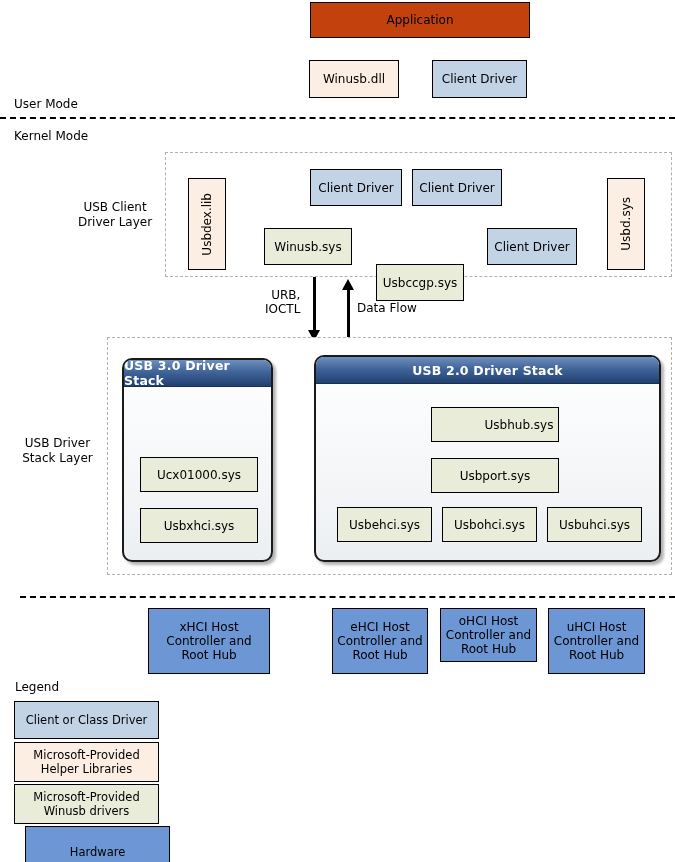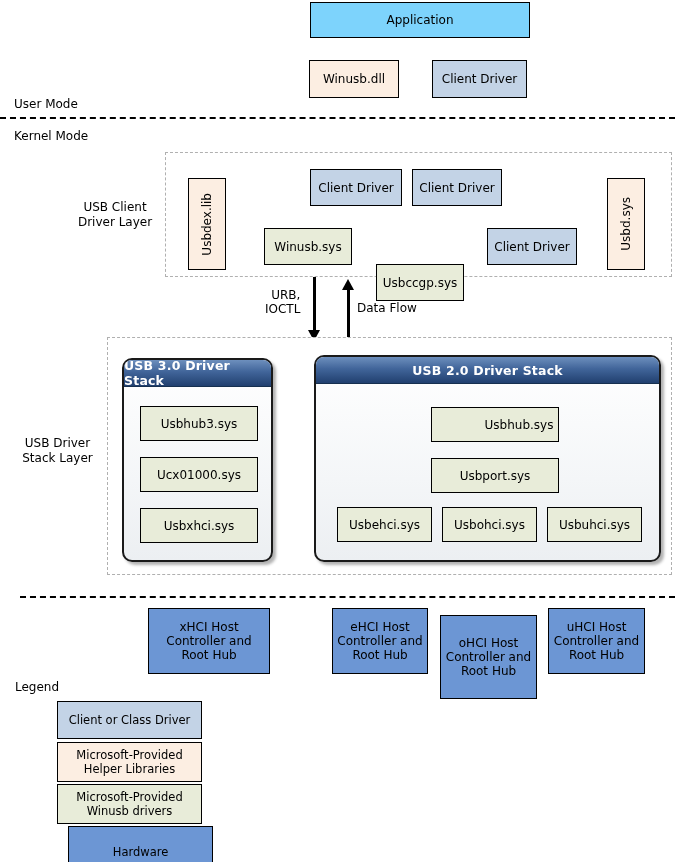--- a/index.html
+++ b/index.html
@@ -25,21 +25,21 @@
     box-sizing: border-box;
     border: 1px solid #000000;
     display: flex;
     align-items: center;
     justify-content: center;
     text-align: center;
     font-size: 12px;
     line-height: 14px;
     color: #000000;
   }
-  .fill-app     { background: #7dd3fc; }
+  .fill-app     { background: #c2410c; }
   .fill-client  { background: #c3d3e6; }
   .fill-helper  { background: #fceee2; }
   .fill-inbox   { background: #e8ecd9; }
   .fill-hw      { background: #6c96d4; }
 
   
   .mode-sep {
     position: absolute;
     height: 0;
     border-top: 2px dashed #000000;
@@ -135,21 +135,20 @@
   .legend-item {
     position: absolute;
     box-sizing: border-box;
     border: 1px solid #000000;
     display: flex;
     align-items: center;
     justify-content: center;
     text-align: center;
     font-size: 11.5px;
     line-height: 14px;
-    margin-left: 43px;
   }
 </style>
 </head>
 <body>
 
 <div id="canvas">
 
   <div class="box fill-app" style="left:310px; top:2px; width:220px; height:36px;">
     <span>Application</span>
   </div>
@@ -214,23 +213,20 @@
 
   <div class="layer-label" style="left:10px; top:436px; width:95px;">
     <div>USB Driver</div>
     <div>Stack Layer</div>
   </div>
 
   <div class="layer-box" style="left:107px; top:337px; width:565px; height:238px;"></div>
 
   <div class="stack" style="left:122px; top:358px; width:151px; height:204px;">
     <div class="stack-header">USB 3.0 Driver Stack</div>
-    <div class="box fill-inbox" style="left:16px; top:46px; width:118px; height:35px;">
-      <span>Usbhub3.sys</span>
-    </div>
     <div class="box fill-inbox" style="left:16px; top:97px; width:118px; height:35px;">
       <span>Ucx01000.sys</span>
     </div>
     <div class="box fill-inbox" style="left:16px; top:148px; width:118px; height:35px;">
       <span>Usbxhci.sys</span>
     </div>
   </div>
 
   <div class="stack" style="left:314px; top:355px; width:347px; height:207px;">
     <div class="stack-header">USB 2.0 Driver Stack</div>
@@ -258,21 +254,21 @@
     <span>Controller and</span>
     <span>Root Hub</span>
   </div>
 
   <div class="box fill-hw" style="left:332px; top:608px; width:96px; height:66px; flex-direction:column;">
     <span>eHCI Host</span>
     <span>Controller and</span>
     <span>Root Hub</span>
   </div>
 
-  <div class="box fill-hw" style="left:440px; top:608px; width:97px; height:84px; flex-direction:column;margin-top:7px;">
+  <div class="box fill-hw" style="left:440px; top:608px; width:97px; height:54px; flex-direction:column;">
     <span>oHCI Host</span>
     <span>Controller and</span>
     <span>Root Hub</span>
   </div>
 
   <div class="box fill-hw" style="left:548px; top:608px; width:97px; height:66px; flex-direction:column;">
     <span>uHCI Host</span>
     <span>Controller and</span>
     <span>Root Hub</span>
   </div>

